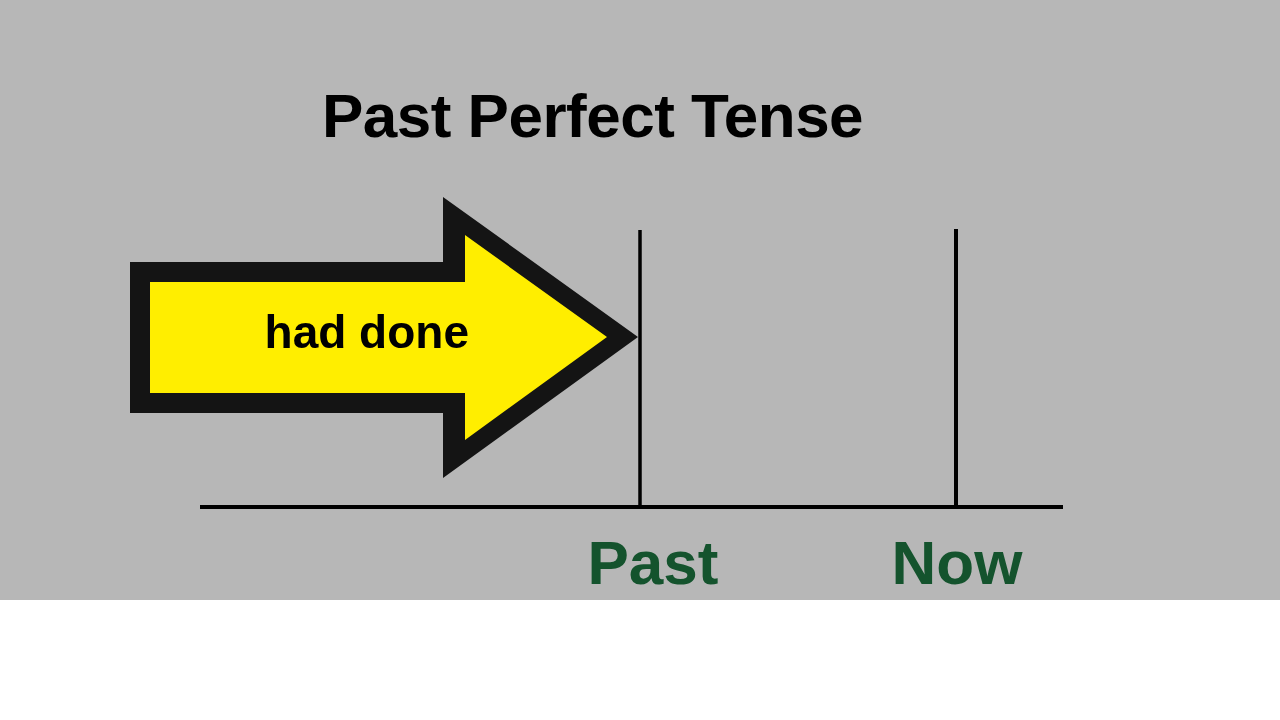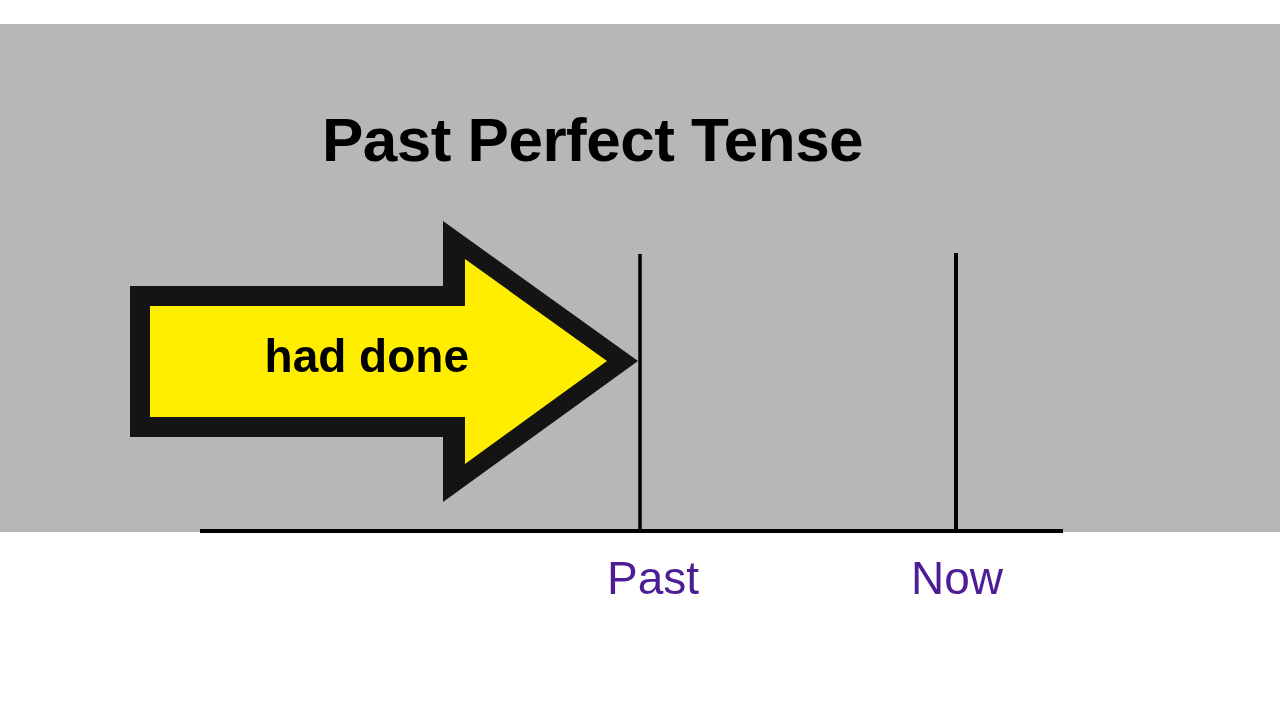--- a/index.html
+++ b/index.html
@@ -8,23 +8,22 @@
   }
   body {
     width: 1280px;
     height: 720px;
     overflow: hidden;
     font-family: "Liberation Sans", sans-serif;
   }
   #slide {
     position: relative;
     width: 1280px;
-    height: 508px;
+    height: 600px;
     background: #b7b7b7;
-    margin-top: 24px;
   }
   #title {
     position: absolute;
     left: 0;
     top: 82px;
     width: 1185px;
     text-align: center;
     font-family: "Liberation Sans", sans-serif;
     font-weight: bold;
     font-size: 62px;
@@ -36,23 +35,23 @@
   #diagram {
     position: absolute;
     left: 0;
     top: 0;
     width: 1280px;
     height: 720px;
   }
   .axis-label {
     position: absolute;
     font-family: "Liberation Sans", sans-serif;
-    font-weight: normal;
-    font-size: 46px;
-    color: #4c1d95;
+    font-weight: bold;
+    font-size: 62px;
+    color: #14532d;
     white-space: nowrap;
     text-align: center;
   }
   #label-past {
     left: 553px;
     top: 527px;
     width: 200px;
   }
   #label-now {
     left: 857px;

